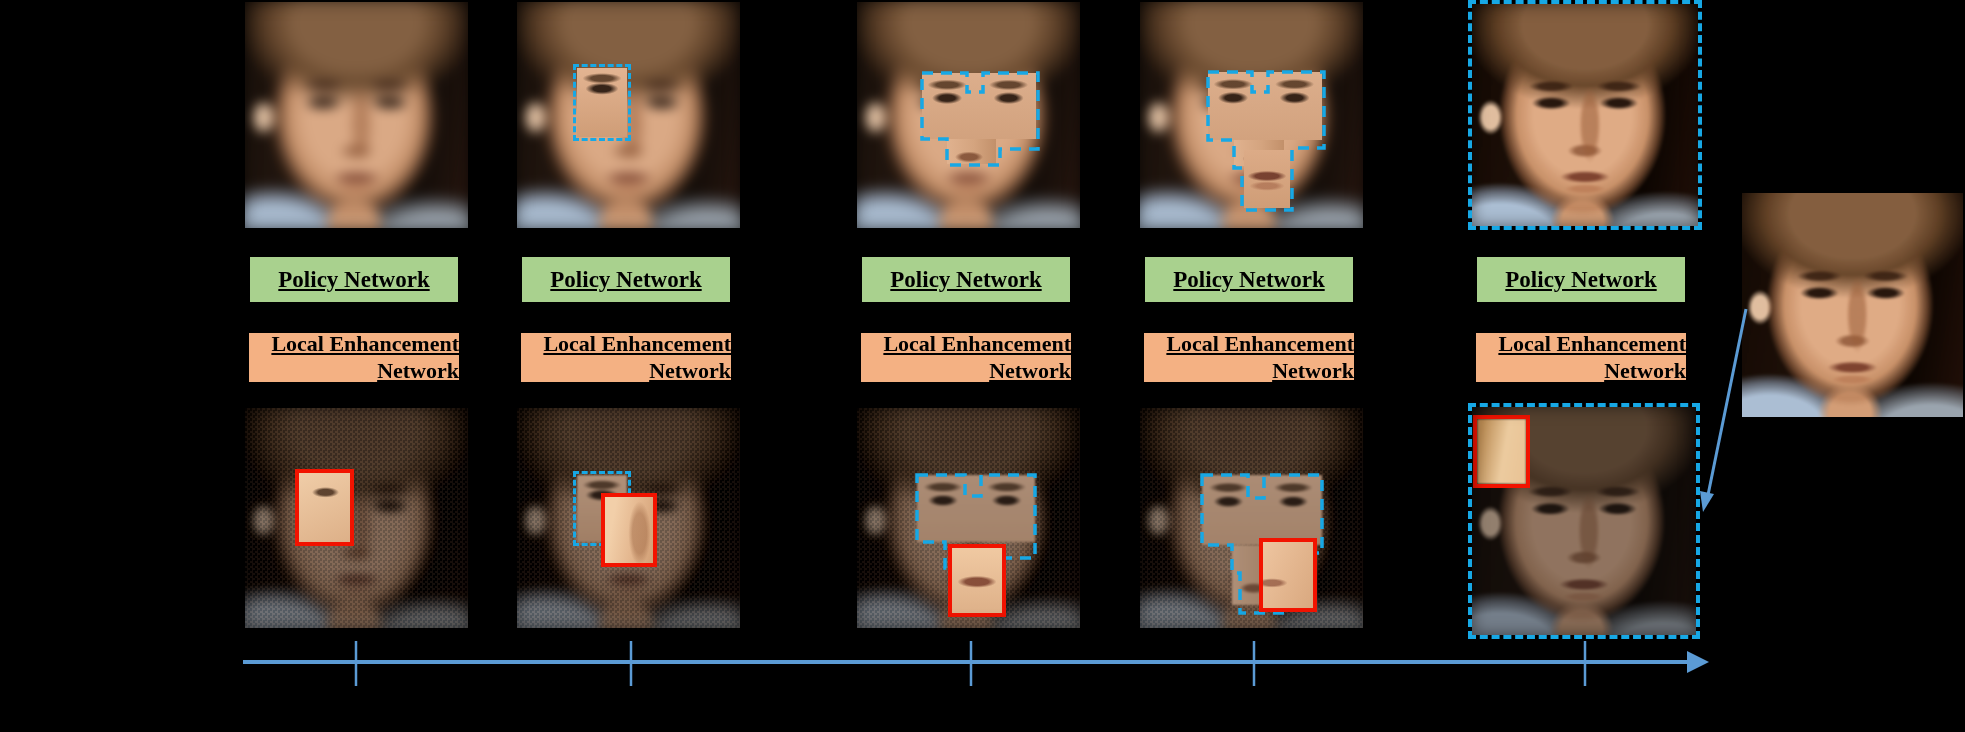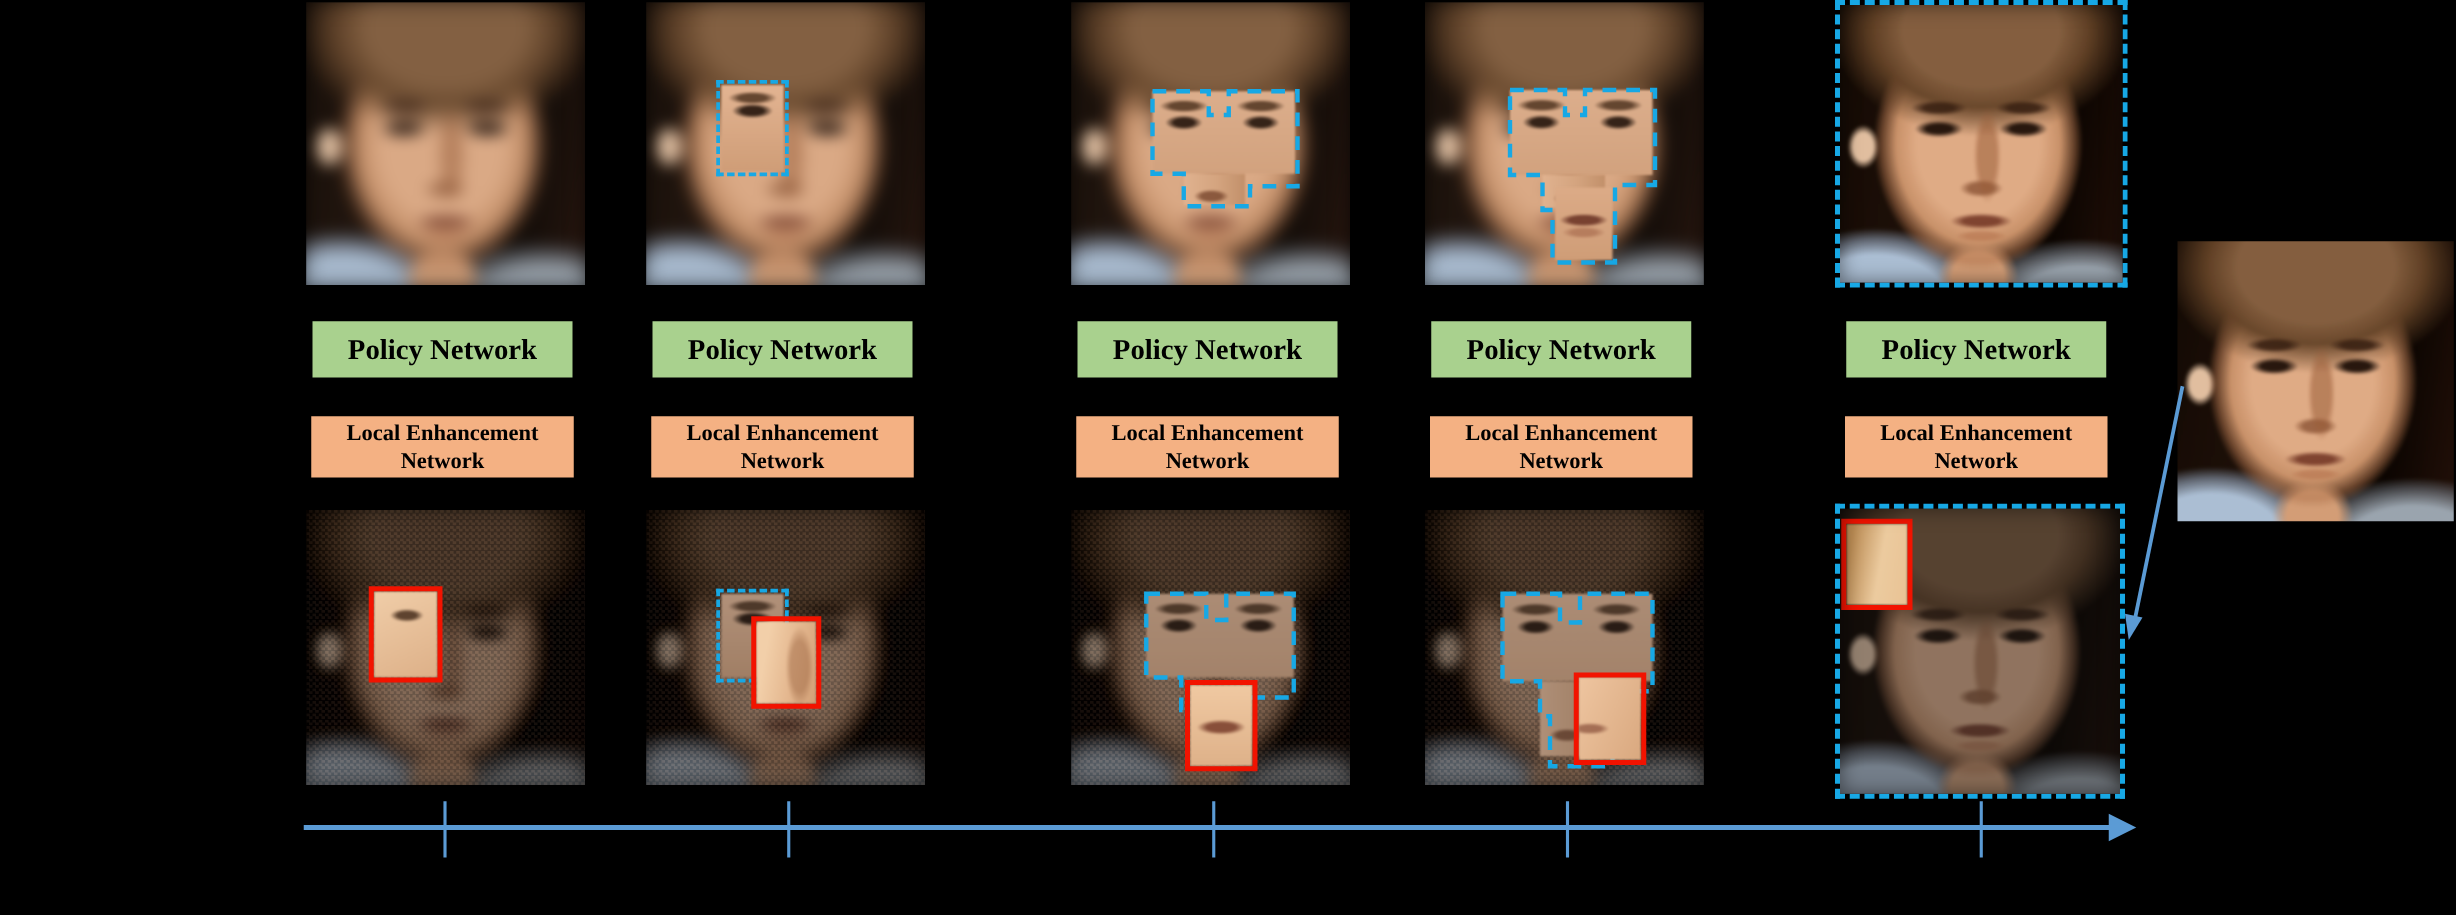--- a/index.html
+++ b/index.html
@@ -80,23 +80,23 @@
   .pk-dim{filter:blur(.9px) brightness(.8) saturate(.85);}
 
   
   .action-box{position:absolute;border:4px solid #F21300;box-sizing:border-box;pointer-events:none;}
   .sel-box{position:absolute;border:3px dashed #17A8E5;box-sizing:border-box;pointer-events:none;}
   .overlay{position:absolute;inset:0;width:100%;height:100%;pointer-events:none;}
   .overlay path{fill:none;stroke:#17A8E5;stroke-width:3.5;stroke-dasharray:11 8;}
 
   
   .netbox{position:absolute;display:flex;flex-direction:column;align-items:center;justify-content:center;
-          color:#000;font-weight:700;text-align:center;box-sizing:border-box;}
+          color:#000;font-weight:700;text-align:center;box-sizing:border-box;text-decoration:underline;}
   .policy{left:5px;top:257px;width:208px;height:45px;font-size:23px;background:#A9D18E;}
-  .enhance{left:4px;top:333px;width:210px;height:49px;font-size:18px;line-height:1.22;background:#F4B183;}
+  .enhance{left:4px;top:333px;width:210px;height:49px;font-size:22px;line-height:1.22;background:#F4B183;align-items:flex-end;}
 
   
   #hr-frame{position:absolute;left:1742px;top:193px;width:221px;height:224px;overflow:hidden;background:#000;}
 
   #fig-arrows{position:absolute;left:0;top:0;width:1965px;height:732px;pointer-events:none;}
 </style>
 </head>
 <body>
 
 <div id="canvas">

